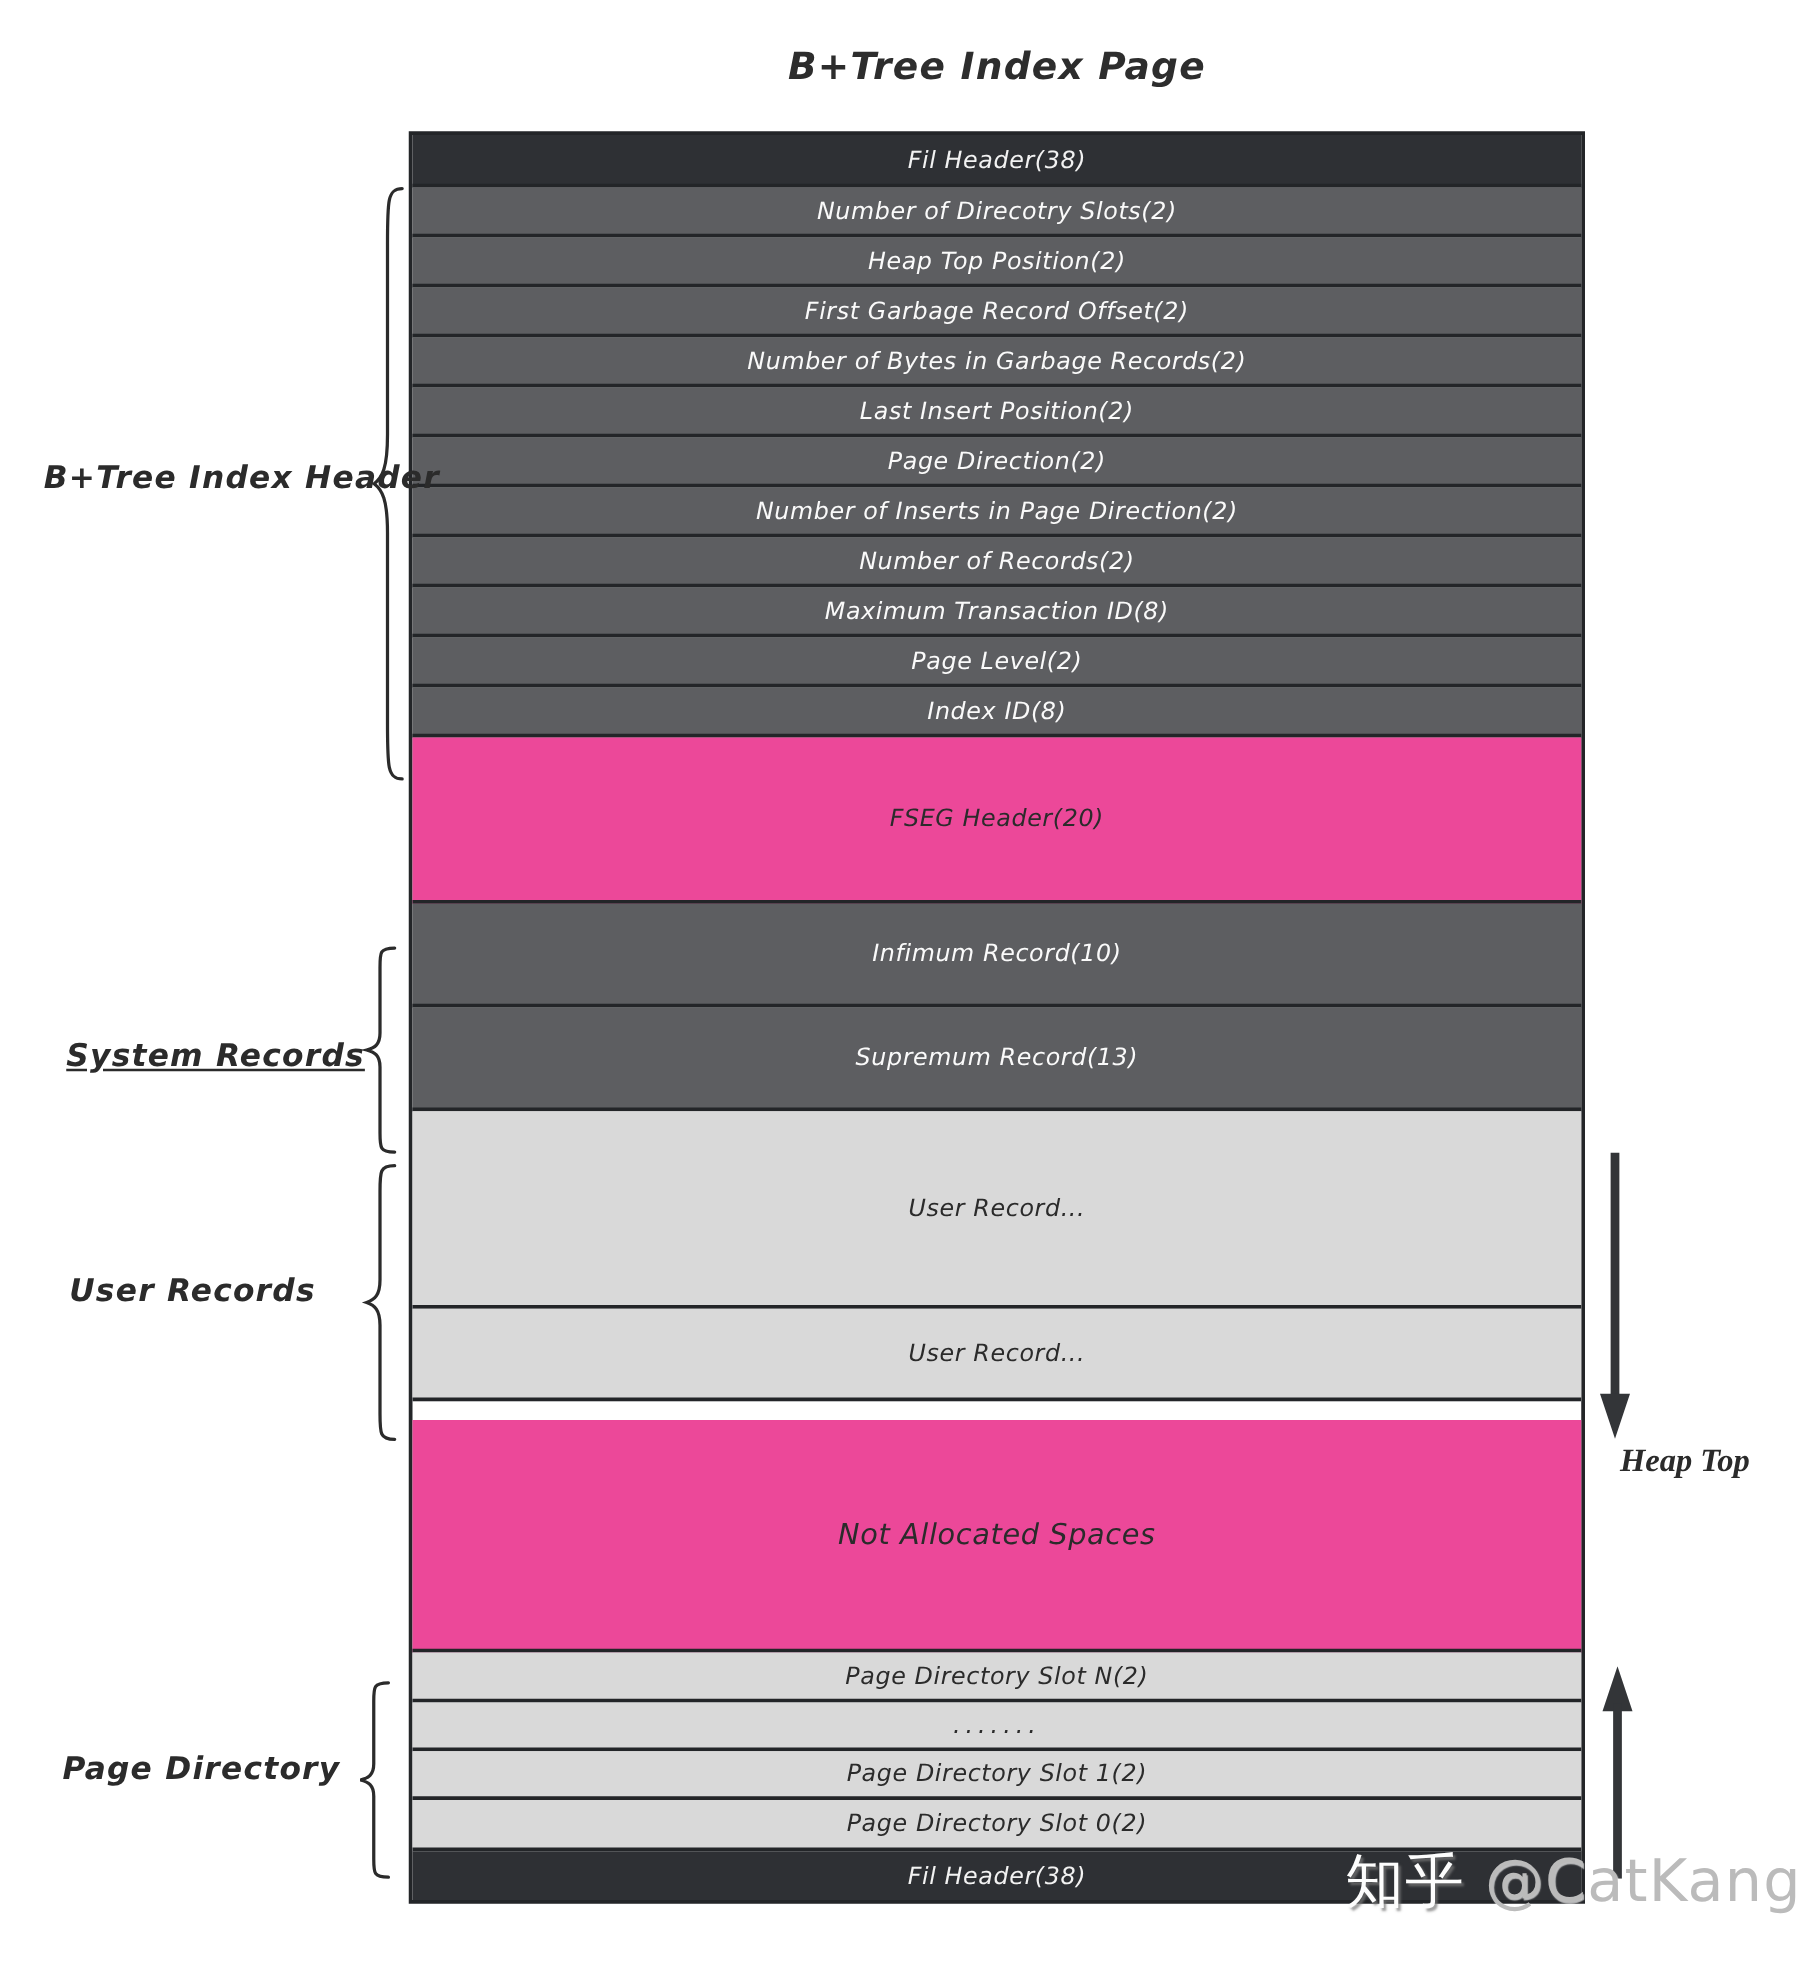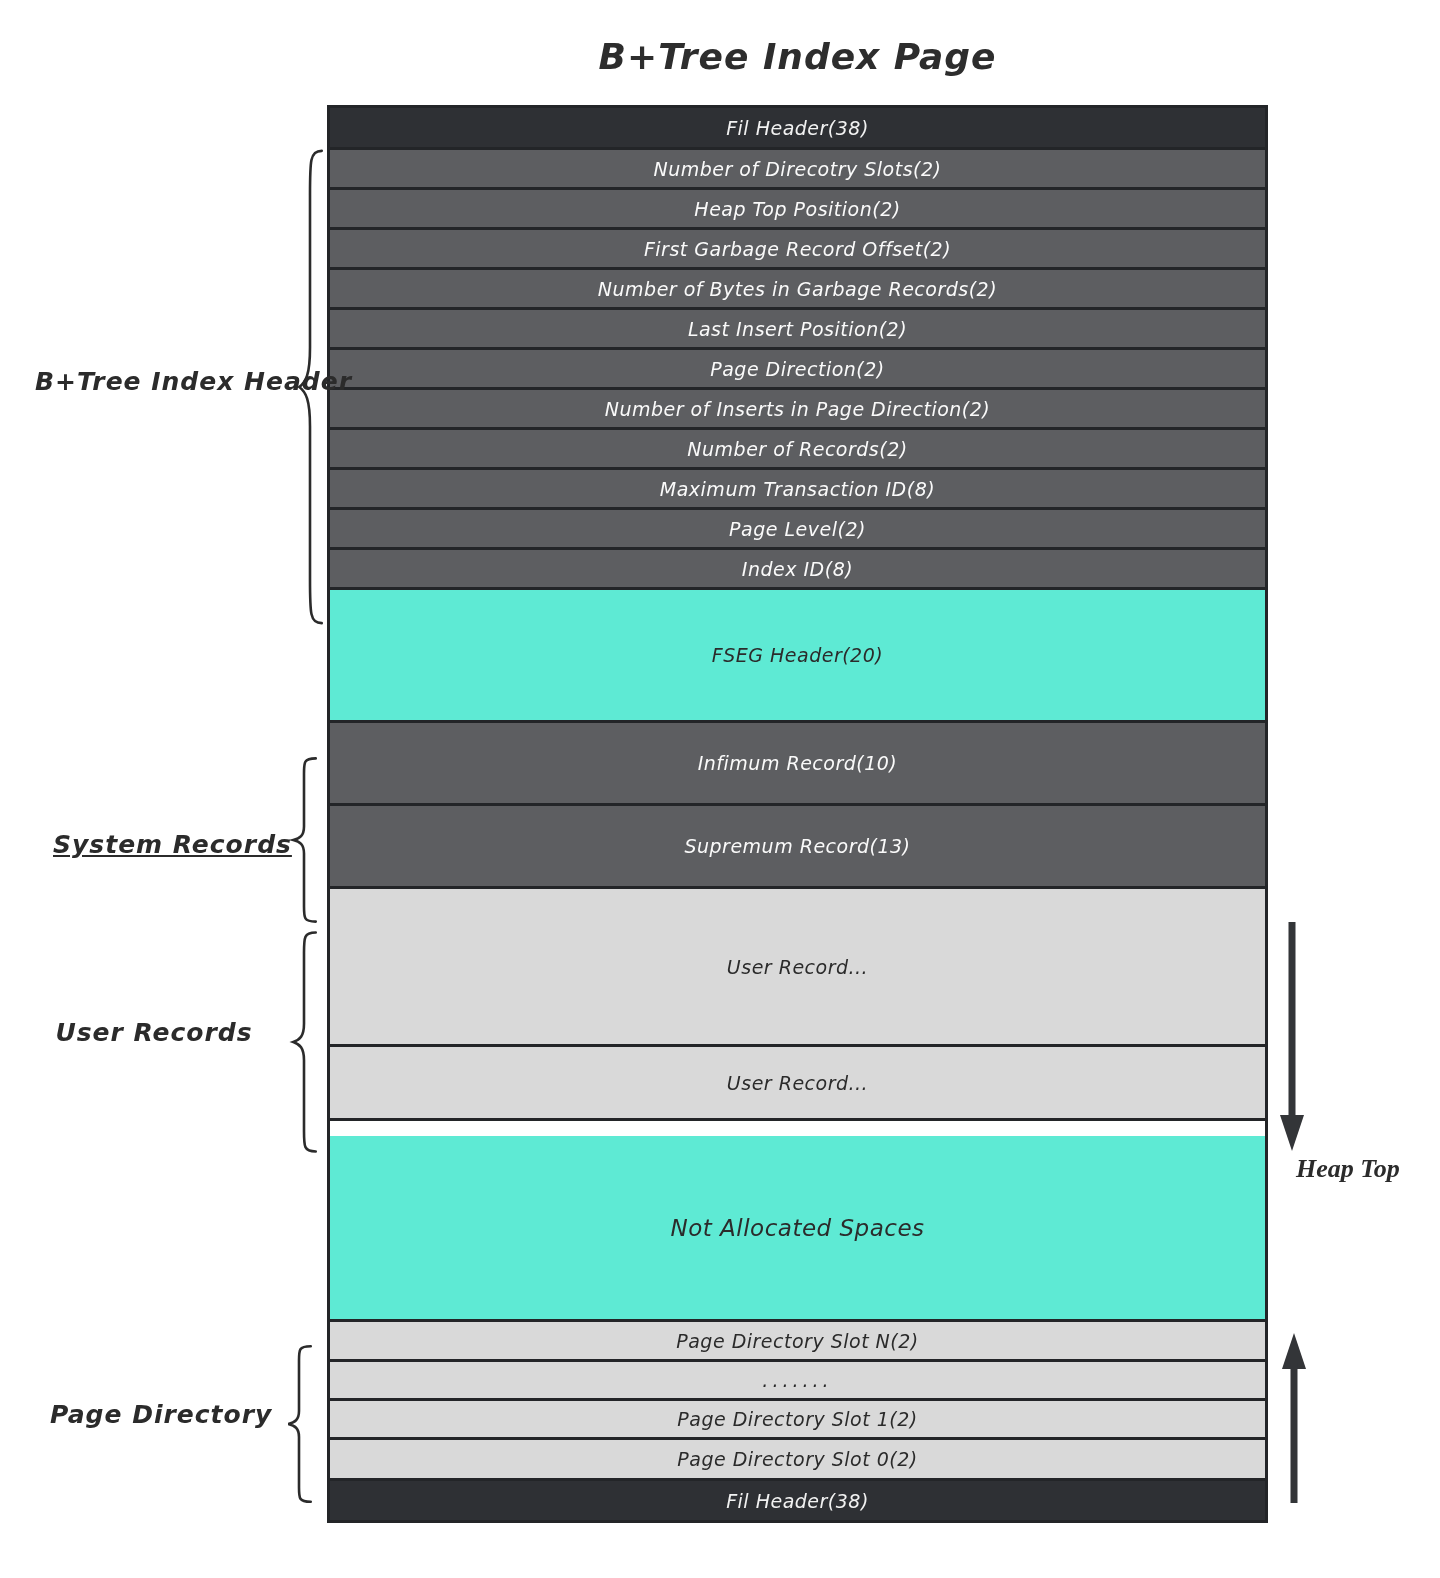--- a/index.html
+++ b/index.html
@@ -8,21 +8,21 @@
     width:1440px;
     height:1578px;
     background:#ffffff;
     font-family:"DejaVu Sans","Liberation Sans",sans-serif;
     overflow:hidden;
   }
   .diagram-title{
     position:absolute;
     left:327px; top:36px; width:941px;
     text-align:center;
-    font-size:36px;
+    font-size:30px;
     font-weight:bold;
     font-style:italic;
     color:#2d2d2d;
     letter-spacing:1px;
   }
   .page-table{
     position:absolute;
     left:327px; top:105px;
     width:941px;
     box-sizing:border-box;
@@ -38,21 +38,21 @@
     justify-content:center;
     font-style:italic;
     font-weight:normal;
     font-size:19px;
     letter-spacing:0.5px;
   }
   .row:last-child{border-bottom:none;}
   .row.dark{background:#2e3034;color:#f2f2f2;}
   .row.mid{background:#5d5e61;color:#fafafa;}
   .row.light{background:#d9d9d9;color:#2b2b2b;}
-  .row.white{background:#5eead4;color:#2b2b2b;}
+  .row.white{background:#ec4899;color:#2b2b2b;}
   .row.big-text{font-size:23px;margin-top:15px;}
   .h42{height:42px;} .h40{height:40px;} .h133{height:133px;} .h83{height:83px;}
   .h158{height:158px;} .h74{height:74px;} .h186{height:186px;} .h39{height:39px;} .h41{height:41px;}
   .dots-row{letter-spacing:4px;}
   .group-label{
     position:absolute;
     font-size:25px;
     font-weight:bold;
     font-style:italic;
     color:#2b2b2b;
@@ -152,14 +152,19 @@
     <line x1="14" y1="0" x2="14" y2="198"></line>
     <polygon points="2,193 26,193 14,229"></polygon>
   </svg>
   <svg class="arrow" style="left:1280px; top:1333px;" width="28" height="170" viewBox="0 0 28 170">
     <polygon points="2,36 26,36 14,0"></polygon>
     <line x1="14" y1="30" x2="14" y2="170"></line>
   </svg>
 
   <div class="heap-top-label">Heap Top</div>
 
+  <div class="watermark">
+    <span class="wm-site">知乎</span>
+    <span> </span>
+    <span class="wm-handle">@CatKang</span>
+  </div>
 
 </div>
 
 </body></html>

